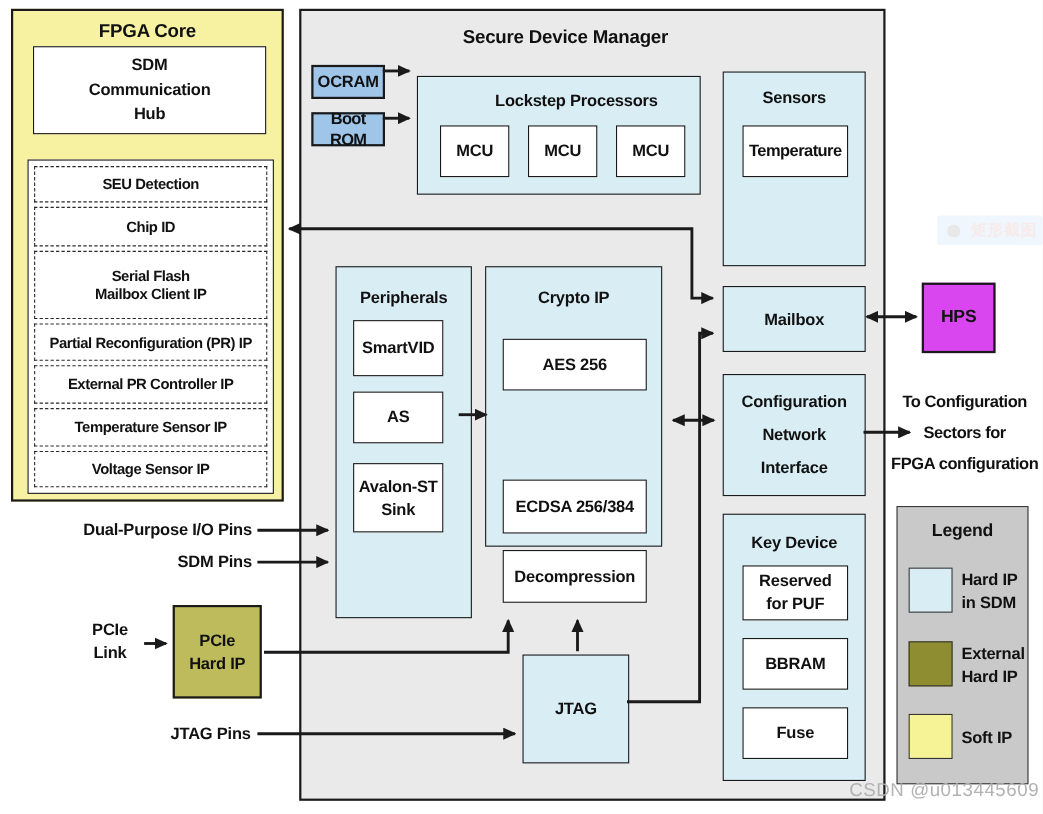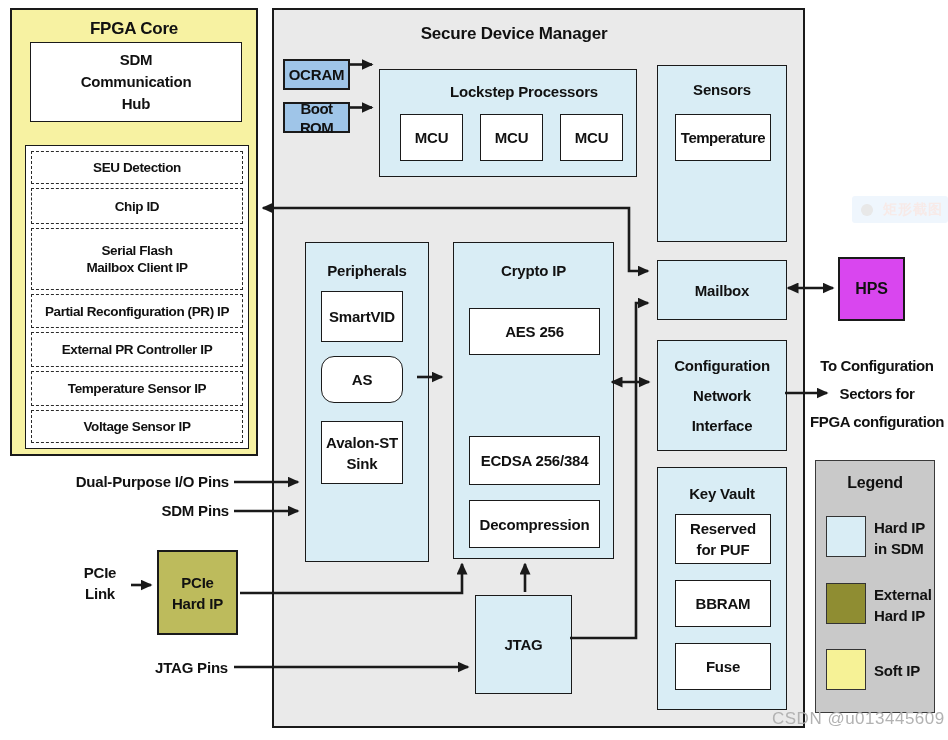--- a/index.html
+++ b/index.html
@@ -73,36 +73,36 @@
     <div class="abs thin white center lbl" style="left:17px;top:48px;width:96px;height:47px;letter-spacing:-0.5px;">Temperature</div>
   </div>
 
   <div class="abs thin blue center lbl" style="left:383px;top:250px;width:130px;height:60px;">Mailbox</div>
 
   <div class="abs thin blue center pre lbl" style="left:383px;top:330px;width:130px;height:111px;line-height:30px;">Configuration
 Network
 Interface</div>
 
   <div class="abs thin blue" style="left:383px;top:457px;width:130px;height:243px;">
-    <div class="abs lbl center" style="left:0;top:16px;width:100%;height:18px;">Key Vault</div>
+    <div class="abs lbl center" style="left:0;top:16px;width:100%;height:18px;">Key Device</div>
     <div class="abs thin white center pre lbl" style="left:17px;top:46px;width:96px;height:50px;line-height:21px;">Reserved
 for PUF</div>
     <div class="abs thin white center lbl" style="left:17px;top:112px;width:96px;height:47px;">BBRAM</div>
     <div class="abs thin white center lbl" style="left:17px;top:175px;width:96px;height:47px;">Fuse</div>
   </div>
 
   <div class="abs thin blue" style="left:31px;top:232px;width:124px;height:320px;">
     <div class="abs lbl center" style="left:0;top:18px;width:100%;height:18px;">Peripherals</div>
     <div class="abs thin white center lbl" style="left:15px;top:48px;width:82px;height:51px;">SmartVID</div>
-    <div class="abs thin white center lbl" style="left:15px;top:113px;width:82px;height:47px;border-radius:13px;">AS</div>
+    <div class="abs thin white center lbl" style="left:15px;top:113px;width:82px;height:47px;">AS</div>
     <div class="abs thin white center pre lbl" style="left:15px;top:178px;width:82px;height:63px;line-height:21px;">Avalon-ST
 Sink</div>
   </div>
 
-  <div class="abs thin blue" style="left:179px;top:232px;width:161px;height:317px;padding-left:10px;">
+  <div class="abs thin blue" style="left:167px;top:232px;width:161px;height:255px;padding-left:10px;">
     <div class="abs lbl center" style="left:0;top:18px;width:100%;height:18px;">Crypto IP</div>
     <div class="abs thin white center lbl" style="left:15px;top:65px;width:131px;height:47px;">AES 256</div>
     <div class="abs thin white center lbl" style="left:15px;top:193px;width:131px;height:49px;">ECDSA 256/384</div>
     <div class="abs thin white center lbl" style="left:15px;top:257px;width:131px;height:48px;">Decompression</div>
   </div>
 
   <div class="abs thin blue center lbl" style="left:201px;top:585px;width:97px;height:99px;">JTAG</div>
 </div>
 
 <div class="abs center" style="left:838px;top:257px;width:67px;height:64px;background:#d946ef;border:2.5px solid #1a1a1a;font-size:16px;">HPS</div>

